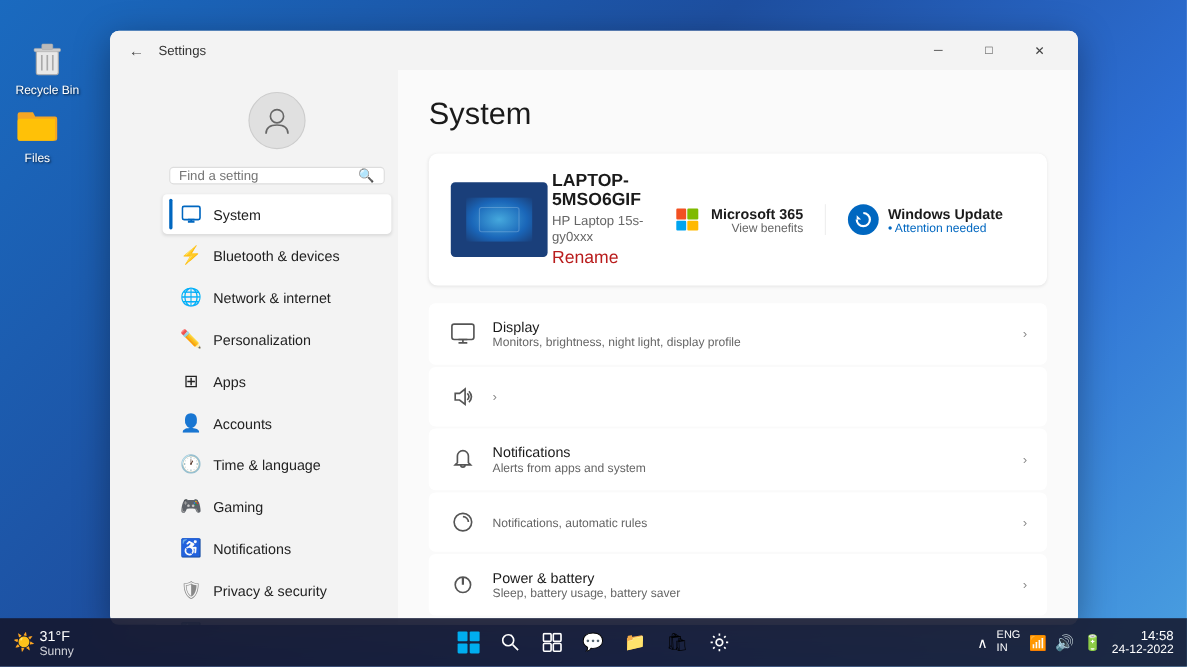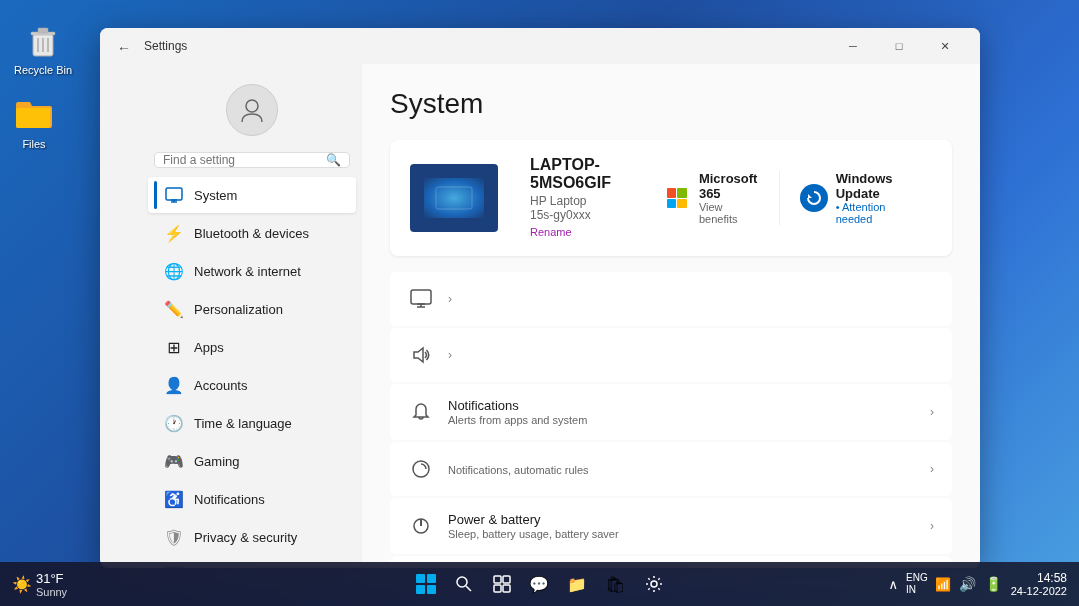--- a/index.html
+++ b/index.html
@@ -204,21 +204,21 @@
       margin-bottom: 20px;
     }
 
     
     .device-card {
       background: white;
       border-radius: 8px;
       padding: 16px 20px;
       display: flex;
       align-items: center;
-      gap: 32px;
+      gap: 4px;
       margin-bottom: 16px;
       box-shadow: 0 1px 3px rgba(0,0,0,0.08);
     }
     .laptop-preview {
       width: 88px;
       height: 68px;
       background: #1a3f7a;
       border-radius: 4px;
       display: flex;
       align-items: center;
@@ -230,35 +230,35 @@
     .laptop-screen-glow {
       position: absolute;
       width: 60px;
       height: 40px;
       background: radial-gradient(ellipse, #4ab4e8 0%, #1a6abf 60%, #1a3f7a 100%);
       opacity: 0.9;
     }
     .device-info { flex: 1; }
     .device-name { font-size: 16px; font-weight: 600; color: #1a1a1a; }
     .device-model { font-size: 12px; color: #666; margin-top: 2px; }
-    .device-rename { font-size: 11px; color: #a21caf; cursor: pointer; margin-top: 4px; display: inline-block; }
+    .device-rename { font-size: 16px; color: #b91c1c; cursor: pointer; margin-top: 4px; display: inline-block; }
 
     .device-shortcuts {
       display: flex;
       gap: 0;
     }
     .shortcut-item {
       display: flex;
       align-items: center;
       gap: 8px;
       padding: 0 20px;
       border-left: 1px solid #eee;
       cursor: pointer;
     }
-    .shortcut-item:first-child { border-left: none; }
+    .shortcut-item:first-child { border-left: none; text-align: right; }
     .shortcut-icon {
       width: 28px;
       height: 28px;
       border-radius: 4px;
       display: flex;
       align-items: center;
       justify-content: center;
       flex-shrink: 0;
     }
     .ms365-icon { background: white; }
@@ -355,21 +355,21 @@
       grid-template-columns: 1fr 1fr;
       gap: 1px;
       width: 20px;
       height: 20px;
     }
     .ms365-q { border-radius: 1px; }
   </style>
 </head>
 <body>
 
-<div class="desktop-icon" style="top:16px; left:10px;align-items:center;">
+<div class="desktop-icon" style="top:28px; left:10px;align-items:center;">
   <div class="icon-img">
     <svg width="36" height="36" viewBox="0 0 36 36">
       <rect x="8" y="12" width="20" height="22" rx="2" fill="#e8e8e8" stroke="#aaa" stroke-width="1"></rect>
       <rect x="6" y="10" width="24" height="3" rx="1" fill="#ccc" stroke="#aaa" stroke-width="0.5"></rect>
       <rect x="13" y="6" width="10" height="5" rx="1" fill="#bbb" stroke="#aaa" stroke-width="0.5"></rect>
       <line x1="13" y1="16" x2="13" y2="30" stroke="#aaa" stroke-width="1.5"></line>
       <line x1="18" y1="16" x2="18" y2="30" stroke="#aaa" stroke-width="1.5"></line>
       <line x1="23" y1="16" x2="23" y2="30" stroke="#aaa" stroke-width="1.5"></line>
     </svg>
   </div>
@@ -527,20 +527,24 @@
 
         <div class="settings-item">
           <div class="settings-item-icon">
             <svg width="22" height="22" viewBox="0 0 22 22" fill="none">
               <rect x="1" y="2" width="20" height="14" rx="2" stroke="#555" stroke-width="1.5"></rect>
               <line x1="7" y1="16" x2="15" y2="16" stroke="#555" stroke-width="1.5"></line>
               <line x1="11" y1="16" x2="11" y2="19" stroke="#555" stroke-width="1.5"></line>
               <line x1="7" y1="19" x2="15" y2="19" stroke="#555" stroke-width="1.5"></line>
             </svg>
           </div>
+          <div class="settings-item-text">
+            <div class="settings-item-title">Display</div>
+            <div class="settings-item-sub">Monitors, brightness, night light, display profile</div>
+          </div>
           <span class="settings-item-chevron">›</span>
         </div>
 
         <div class="settings-item">
           <div class="settings-item-icon">
             <svg width="22" height="22" viewBox="0 0 22 22" fill="none">
               <polygon points="4,8 8,8 13,4 13,18 8,14 4,14" stroke="#555" stroke-width="1.5" fill="none"></polygon>
               <path d="M15,8 Q18,11 15,14" stroke="#555" stroke-width="1.5" fill="none"></path>
               <path d="M16.5,6 Q21,11 16.5,16" stroke="#555" stroke-width="1.5" fill="none"></path>
             </svg>

